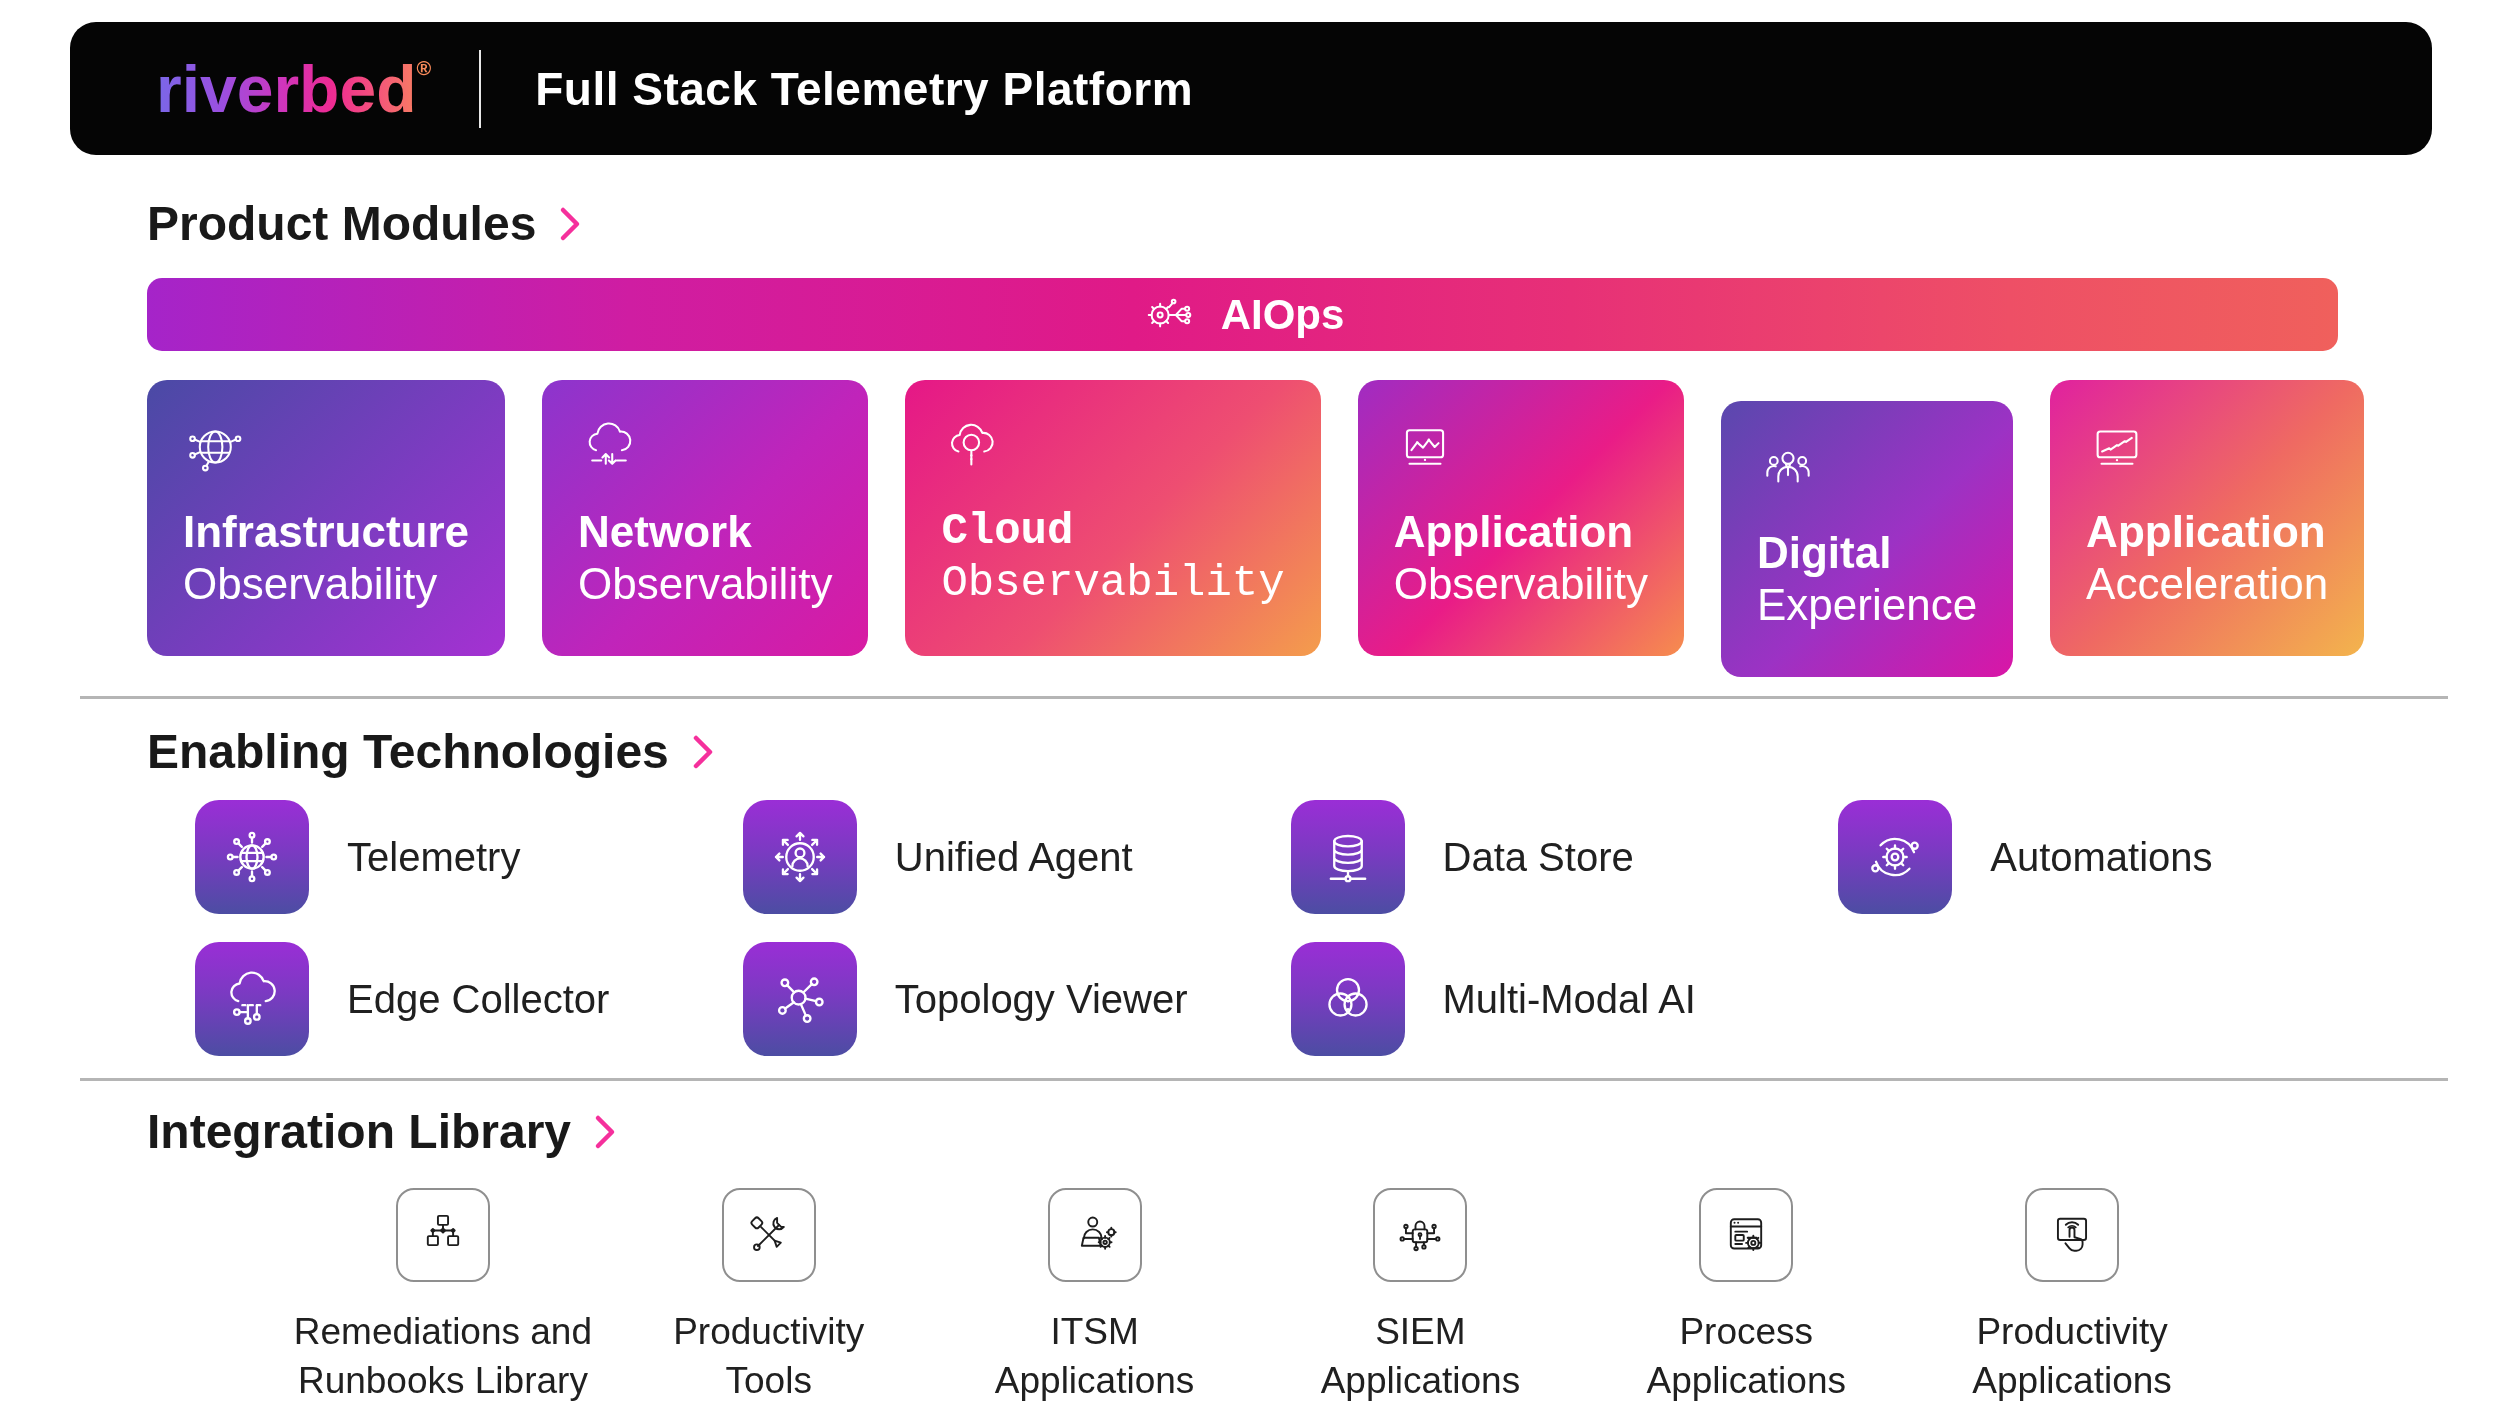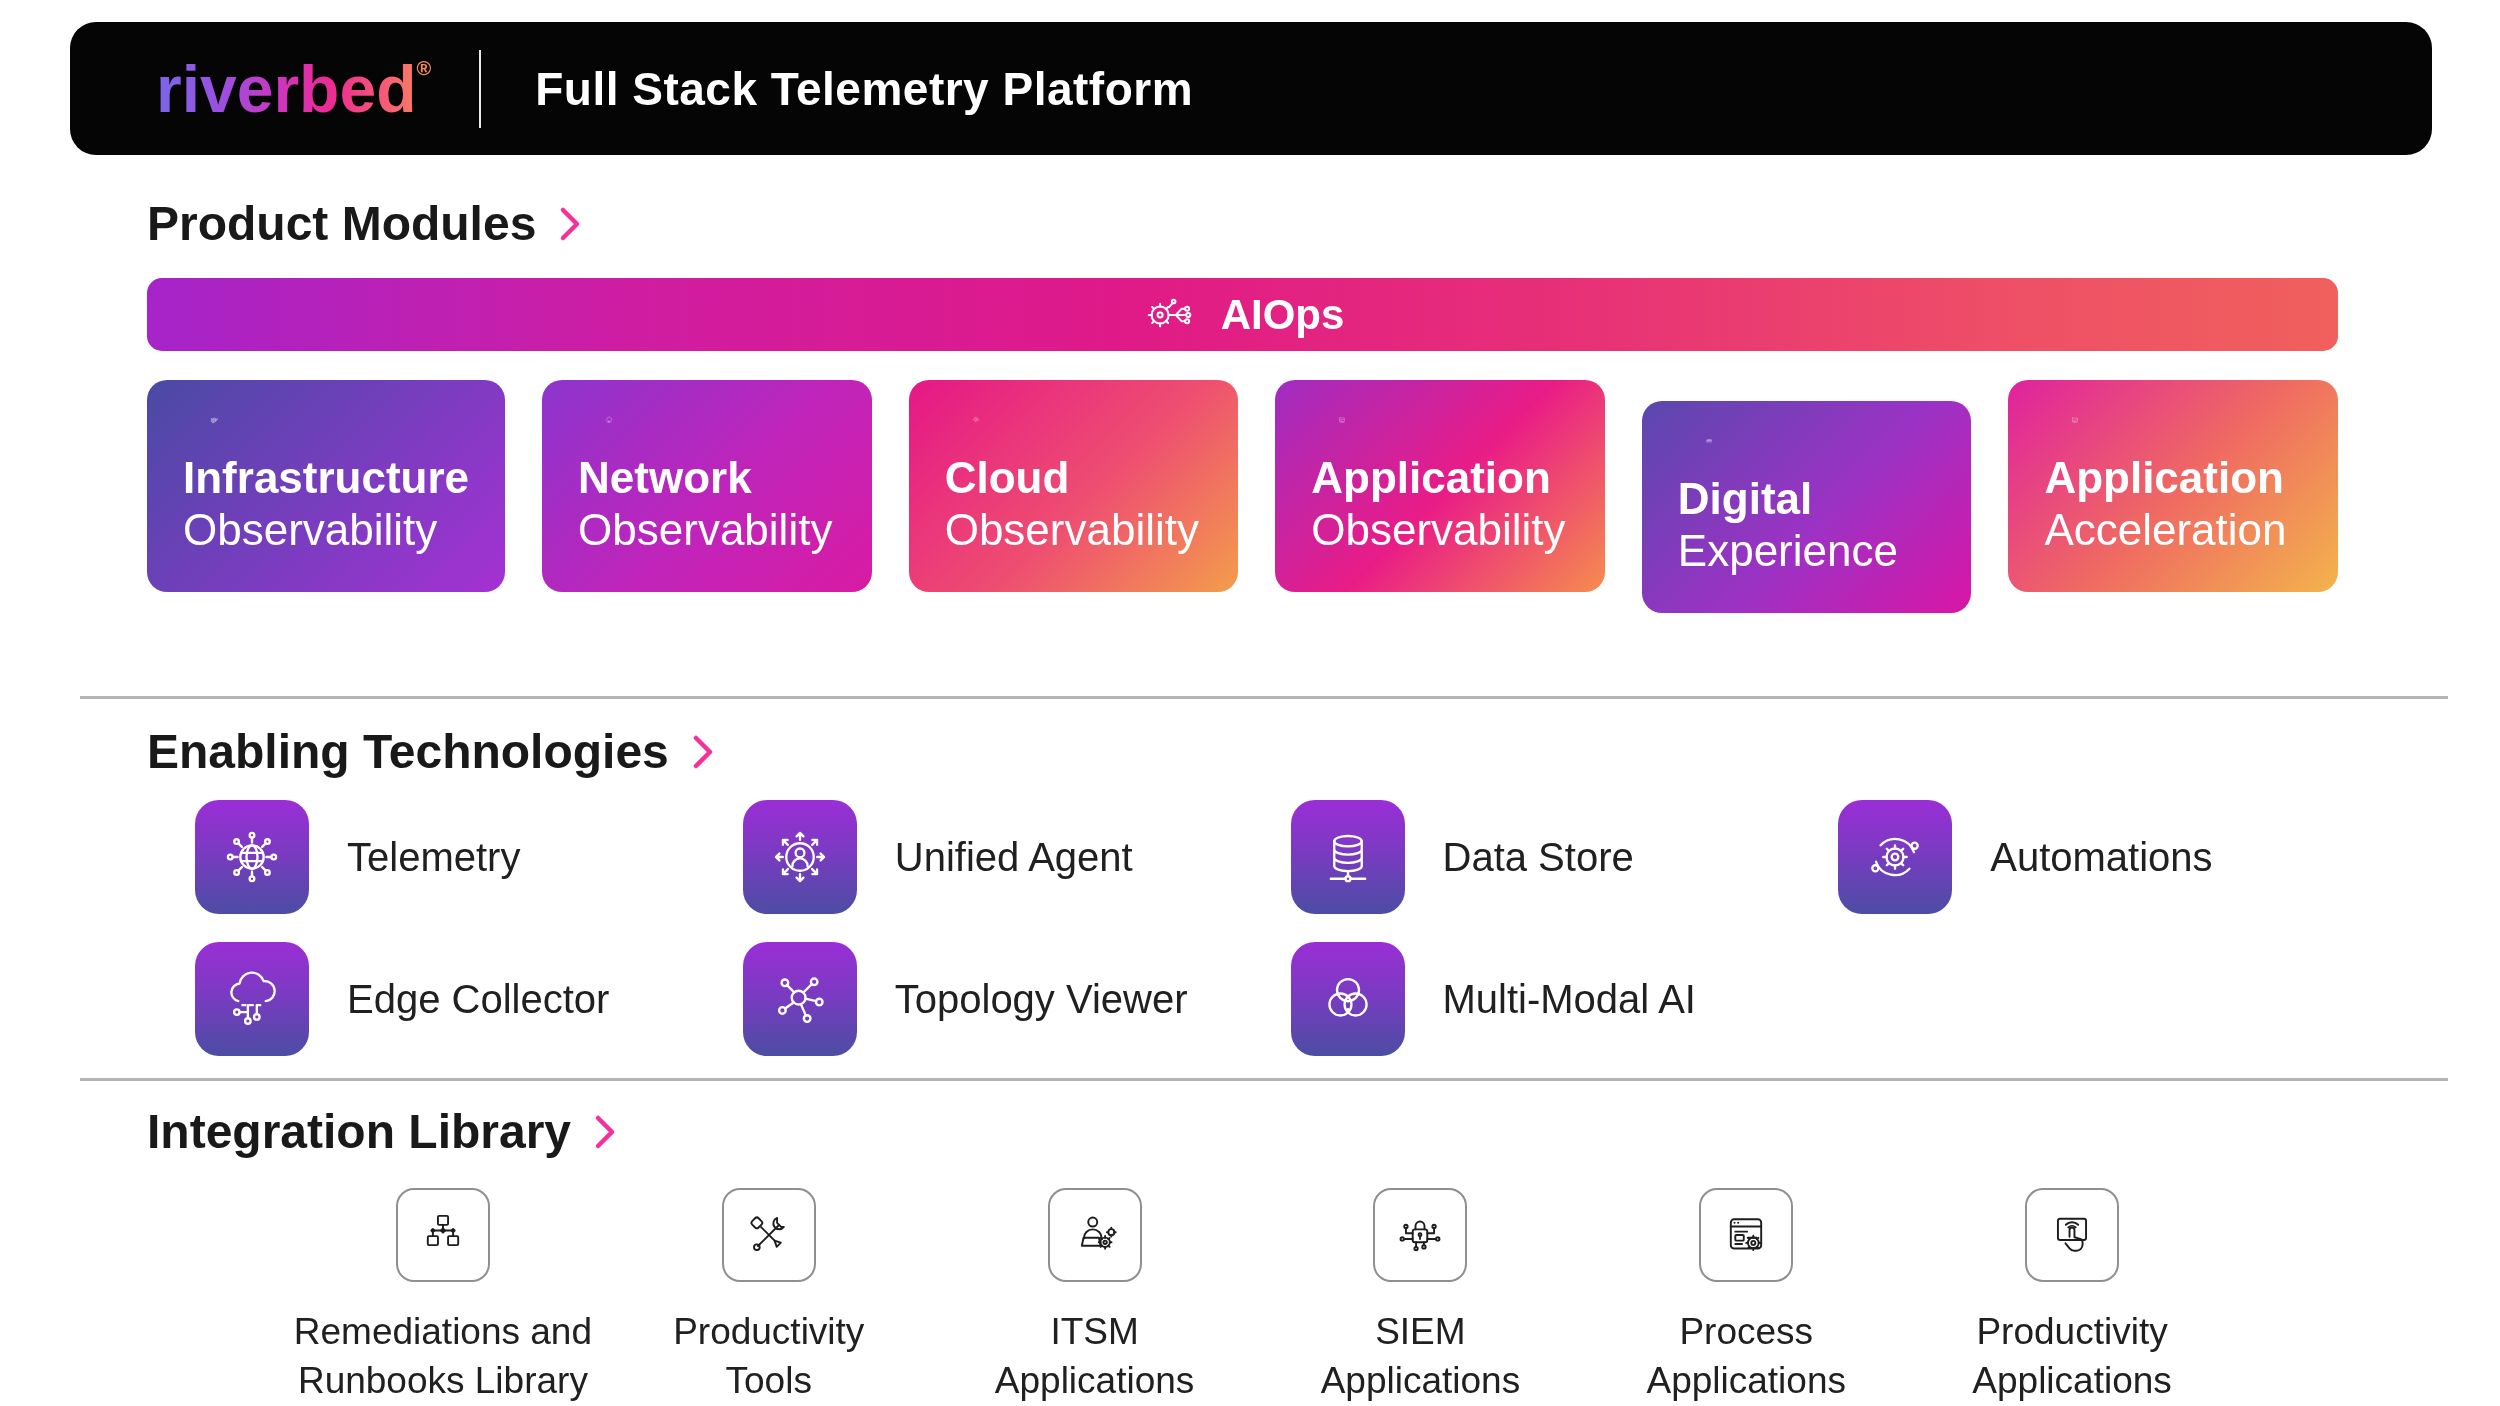--- a/index.html
+++ b/index.html
@@ -22,27 +22,27 @@
   .chev path{fill:none;stroke:#f5309c;stroke-width:4.5;stroke-linecap:round;stroke-linejoin:round;}
 
   
   .aiops{left:147px;top:278px;width:2191px;height:73px;border-radius:15px;
          background:linear-gradient(90deg,#a524c9 0%,#cf1da2 22%,#e01a87 45%,#e73077 65%,#ee4f66 85%,#f0605c 100%);
          display:flex;align-items:center;justify-content:center;gap:26px;color:#fff;}
   .aiops-label{font-size:42px;font-weight:700;}
 
   
   .cards{left:147px;top:380px;width:2191px;display:flex;gap:37px;}
-  .card{flex:1;height:212px;border-radius:20px;color:#fff;display:flex;flex-direction:column;padding:36px 36px;box-sizing:border-box;cursor:pointer;}
+  .card{flex:1;height:276px;border-radius:20px;color:#fff;display:flex;flex-direction:column;padding:36px 36px;box-sizing:border-box;cursor:pointer;}
   .card .ttl{font-size:44px;line-height:1.18;margin-top:28px;}
   .card .l1{font-weight:700;}
   .card .l2{font-weight:400;}
   .g1{background:linear-gradient(135deg,#4a4aa5 0%,#7b3cc0 55%,#a531d2 100%);}
   .g2{background:linear-gradient(135deg,#8c35cd 0%,#c024ba 55%,#d81ba2 100%);}
-  .g3{background:linear-gradient(135deg,#e51787 0%,#ee4e71 55%,#f49d4c 100%);}
+  .g3{background:linear-gradient(135deg,#e51787 0%,#ee4e71 55%,#f49d4c 100%);font-family:Liberation Mono, monospace;}
   .g4{background:linear-gradient(135deg,#a02cc2 0%,#e91c87 52%,#f68d4e 100%);}
   .g5{background:linear-gradient(135deg,#5a48ae 0%,#9c32c4 55%,#d916a6 100%);margin-top:21px;}
   .g6{background:linear-gradient(135deg,#e0219f 0%,#ef6a62 52%,#f3b44d 100%);}
 
   .divider{height:3px;background:#b5b5b5;left:80px;width:2368px;}
 
   
   .et-grid{left:147px;top:800px;width:2191px;display:grid;grid-template-columns:repeat(4,1fr);row-gap:28px;}
   .et-item{display:flex;align-items:center;gap:38px;padding-left:48px;cursor:pointer;}
   .tile{width:114px;height:114px;border-radius:24px;background:linear-gradient(180deg,#9a2ed6 0%,#7b3ac2 45%,#4c4da3 100%);

